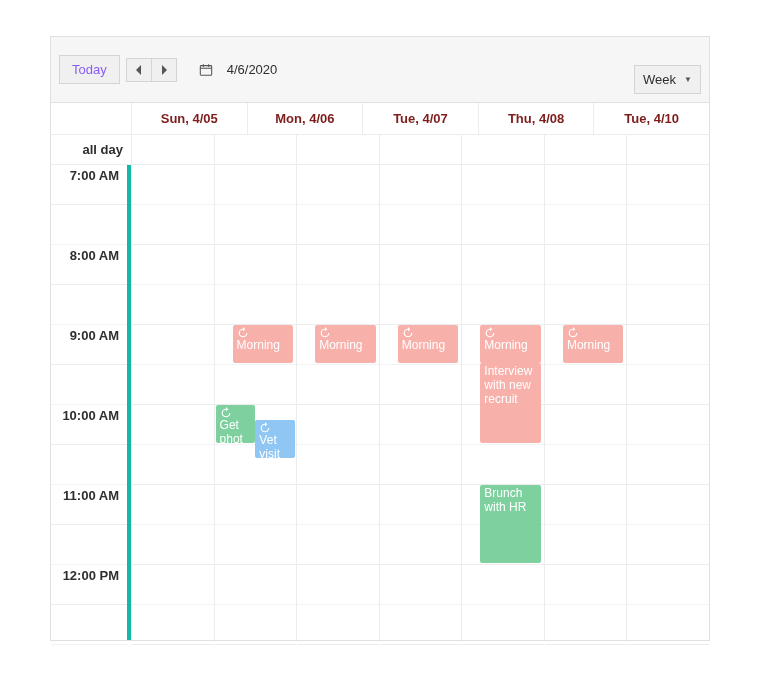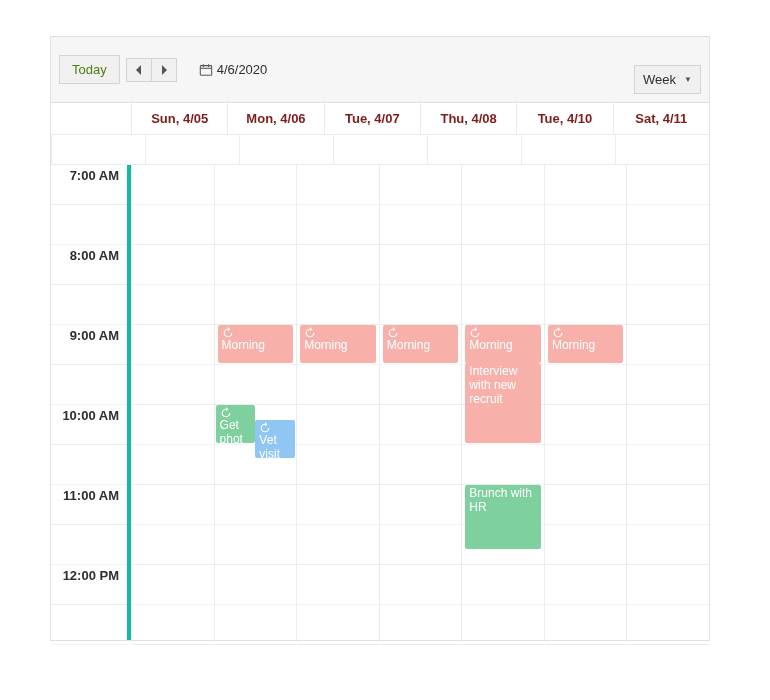--- a/index.html
+++ b/index.html
@@ -22,35 +22,35 @@
   .toolbar {
     display: flex;
     align-items: center;
     padding: 8px;
   }
   .btn {
     background: #f0f0f0;
     border: 1px solid #d4d4d4;
     padding: 6px 12px;
     font-size: 13px;
-    color: #4d7c0f;
+    color: #8b5cf6;
     cursor: pointer;
     display: inline-flex;
     align-items: center;
     gap: 6px;
   }
   .btn-group { display: flex; margin-left: 6px; }
   .btn-group .btn { border-radius: 0; }
   .btn-group .btn:first-child { border-right: none; }
   .btn.icon-only { padding: 6px 8px; }
   .btn.icon-only svg { display:block; }
   .date-display {
     display: flex;
     align-items: flex-end;
-    gap: 4px;
+    gap: 14px;
     margin-left: 10px;
     color: #2e2e2e;
     padding-left: 12px;
   }
   .spacer { flex: 1; }
   .view-select {
     border: 1px solid #d4d4d4;
     background: #f0f0f0;
     padding: 6px 8px;
     display: flex;
@@ -140,21 +140,21 @@
   }
   .slot {
     height: 40px;
     border-bottom: 1px solid #ececec;
   }
   .slot.major { border-bottom: 1px solid #ececec; }
   .slot.minor { border-bottom: 1px solid #f3f3f3; }
 
   .event {
     position: absolute;
-    left: 3px;
+    left: 18px;
     right: 3px;
     border-radius: 2px;
     color: #fff;
     font-size: 12px;
     padding: 2px 4px 2px 4px;
     overflow: hidden;
     line-height: 1.15;
   }
   .event .ev-icon { display:block; margin-bottom:0px; }
   .event.green { background: #7ed19e; }
@@ -205,24 +205,24 @@
 
   <div class="grid">
 
     <div class="header-row">
       <div class="time-col header-cell"></div>
       <div class="day-col header-cell">Sun, 4/05</div>
       <div class="day-col header-cell">Mon, 4/06</div>
       <div class="day-col header-cell">Tue, 4/07</div>
       <div class="day-col header-cell">Thu, 4/08</div>
       <div class="day-col header-cell">Tue, 4/10</div>
-      <div class="day-col header-cell">Sat, 4/11</div>
     </div>
 
     <div class="allday-row">
+      <div class="time-col cell">all day</div>
       <div class="day-col cell"></div>
       <div class="day-col cell"></div>
       <div class="day-col cell"></div>
       <div class="day-col cell"></div>
       <div class="day-col cell"></div>
       <div class="day-col cell"></div>
       <div class="day-col cell"></div>
     </div>
 
     <div class="body">
@@ -366,21 +366,21 @@
           <div class="event pink" style="top:160px;height:38px;">
             <svg class="ev-icon" width="12" height="12" viewBox="0 0 16 16">
                 <path d="M8 3 a5 5 0 1 0 5 5" fill="none" stroke="#fff" stroke-width="1.6"></path>
                 <path d="M8 0 L8 6 L11 3 Z" fill="#fff"></path>
               </svg>
             <span>Morning</span>
           </div>
           <div class="event pink" style="top:198px;height:80px;">
             <span>Interview with new recruit</span>
           </div>
-          <div class="event green" style="top:320px;height:64px;">
+          <div class="event green" style="top:320px;height:78px;">
             <span>Brunch with HR</span>
           </div>
         </div>
 
         <div class="day-column">
           <div class="slot minor"></div>
             <div class="slot major"></div>
           <div class="slot minor"></div>
             <div class="slot major"></div>
           <div class="slot minor"></div>

